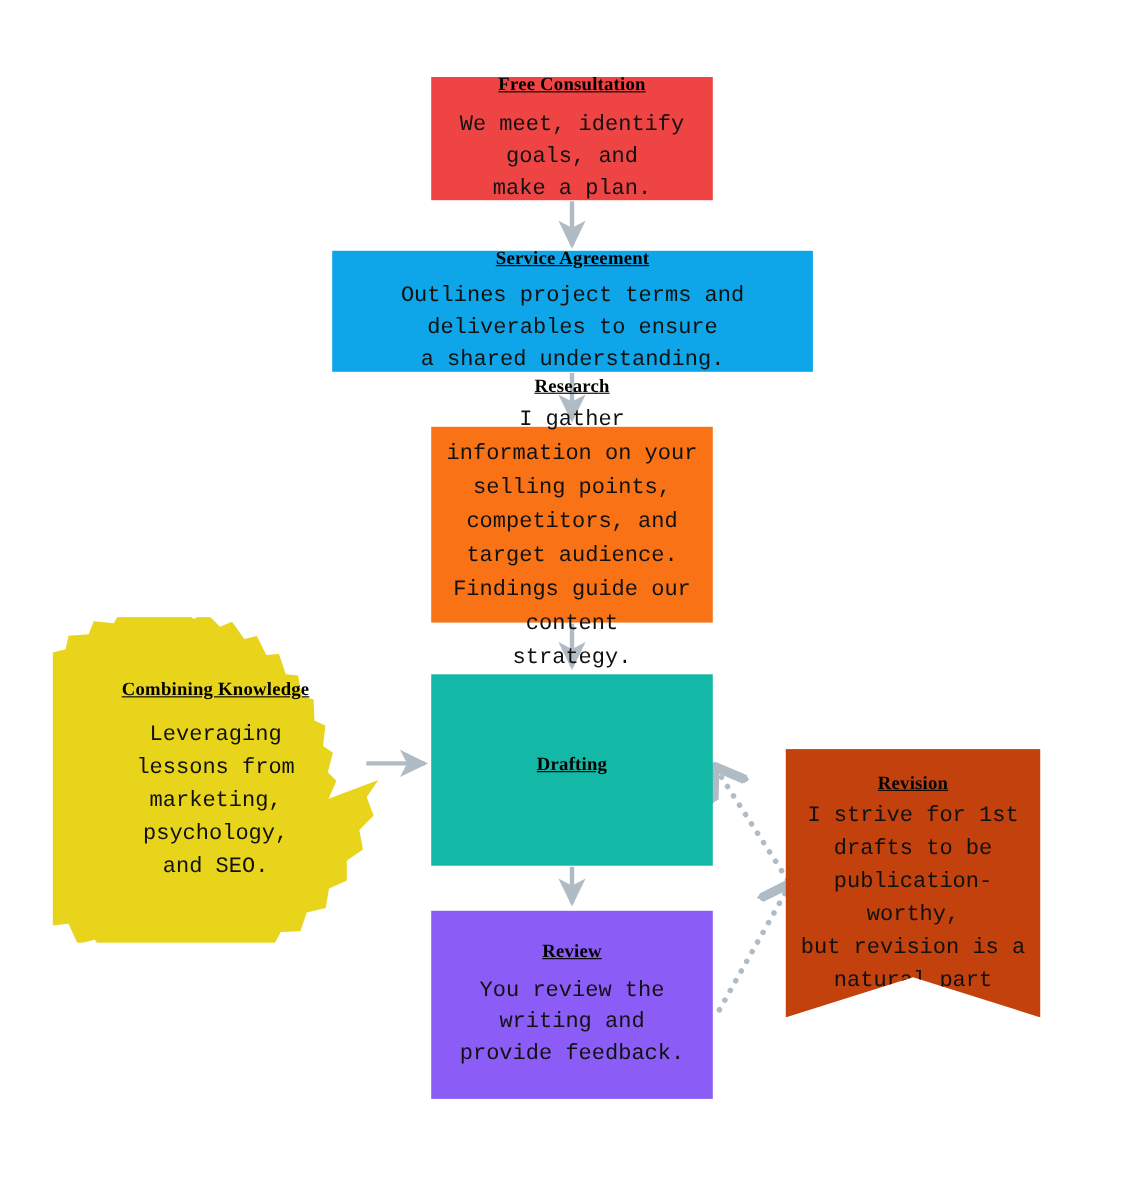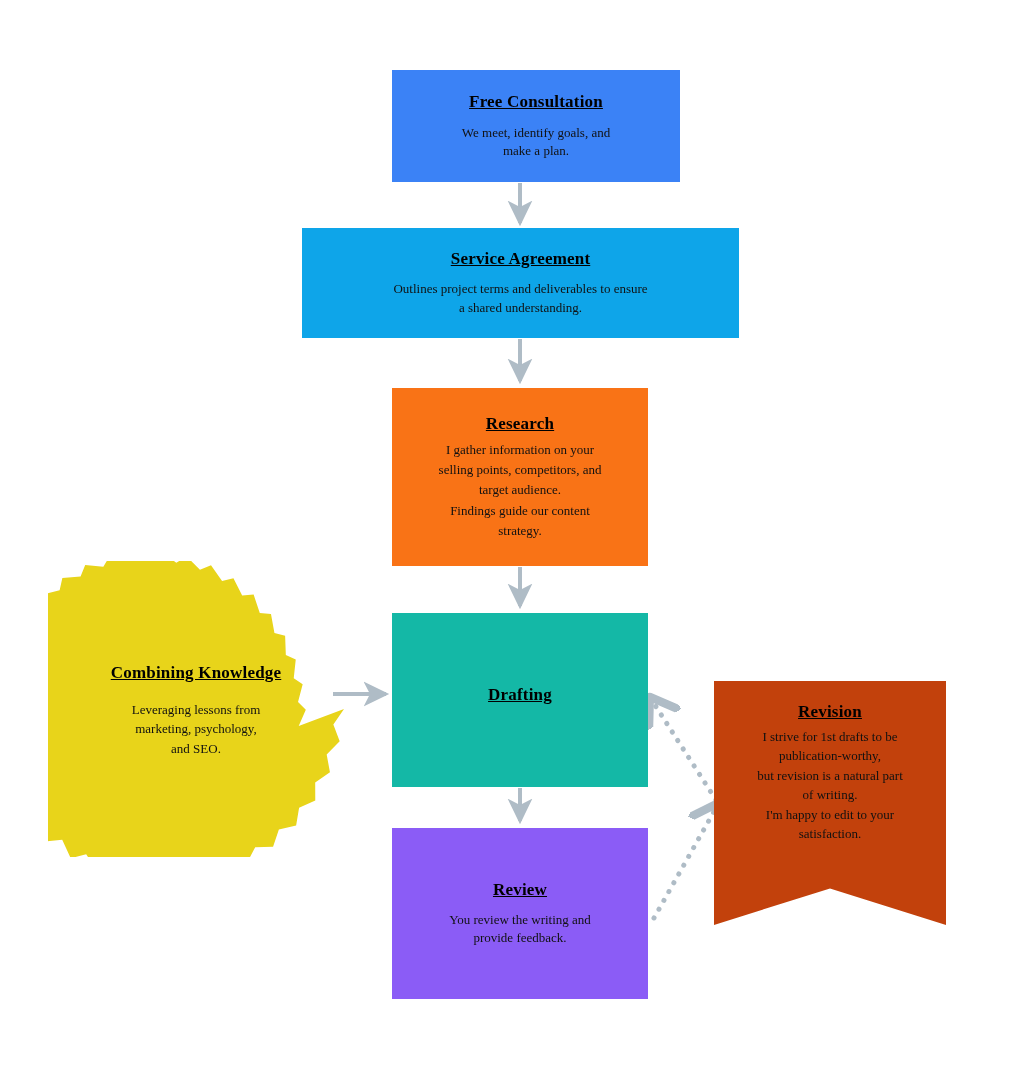--- a/index.html
+++ b/index.html
@@ -36,31 +36,32 @@
   .node .title {
     font-weight: bold;
     text-decoration: underline;
     font-size: 17px;
     line-height: 1.35;
     letter-spacing: 0.2px;
     margin: 0 0 9px 0;
     color: #000000;
   }
   .node .body {
-    font-size: 13px;
+    font-size: 20px;
     line-height: 1.45;
     color: #111111;
     margin: 0;
     white-space: pre-line;
+    font-family: Liberation Mono, monospace;
   }
 
   
   #node-consultation {
-    left: 392px; top: 70px; width: 288px; height: 112px;
-    background: #3b82f6;
+    left: 392px; top: 70px; width: 256px; height: 112px;
+    background: #ef4444;
   }
   #node-consultation .title { margin-bottom: 10px; }
 
   #node-agreement {
     left: 302px; top: 228px; width: 437px; height: 110px;
     background: #0ea5e9;
   }
 
   #node-research {
     left: 392px; top: 388px; width: 256px; height: 178px;

